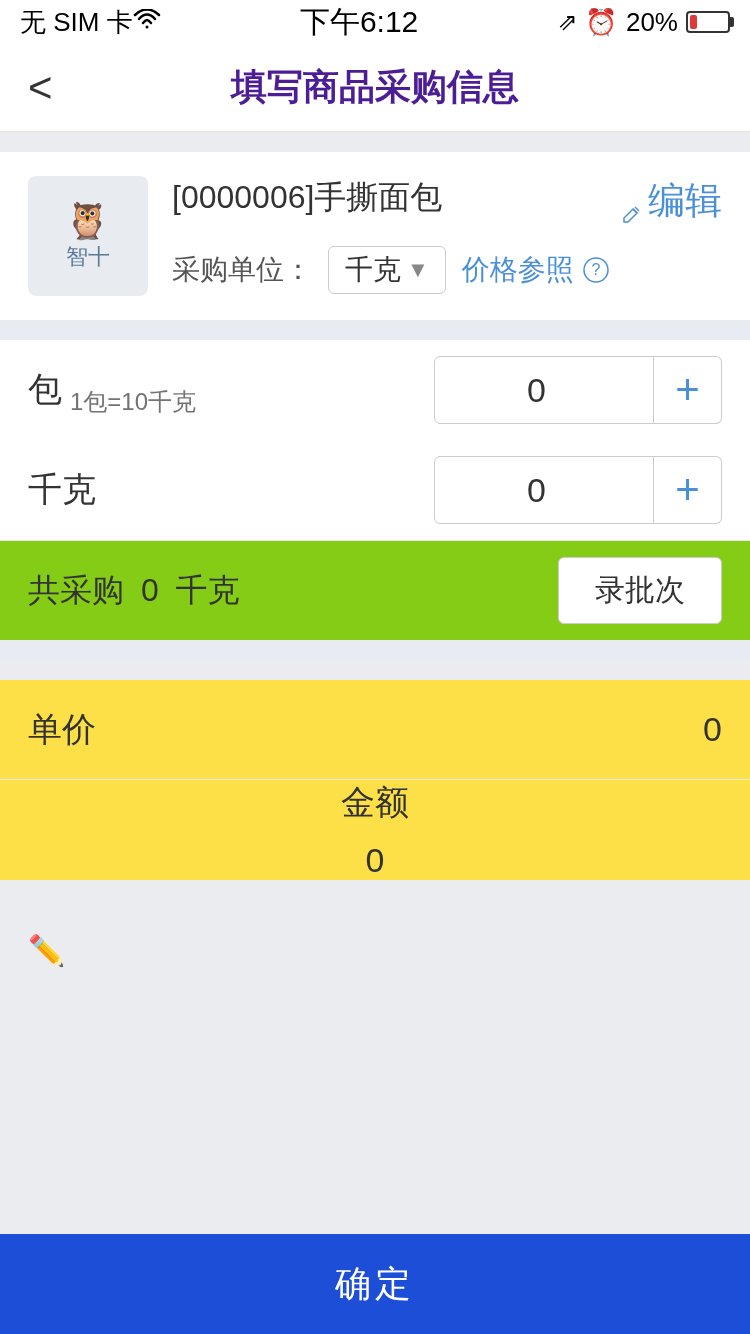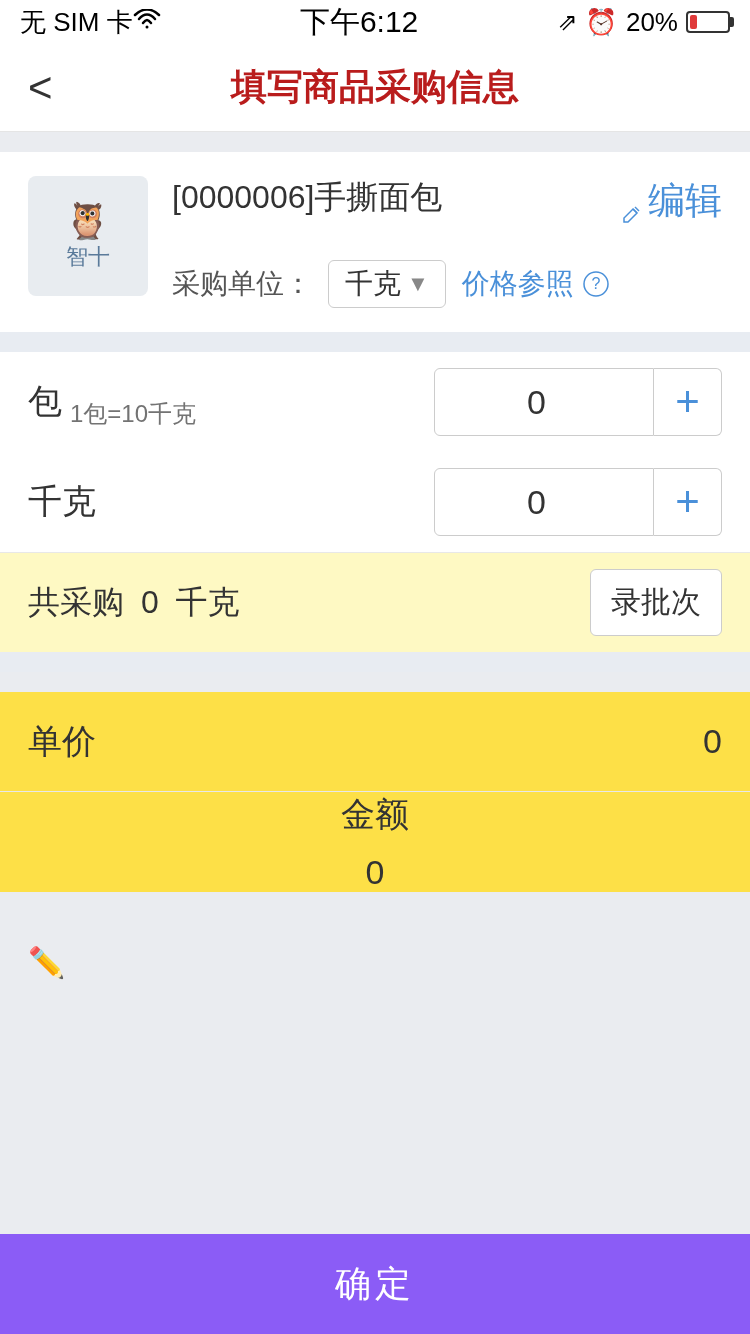--- a/index.html
+++ b/index.html
@@ -87,21 +87,21 @@
     .nav-back {
       position: absolute;
       left: 28px;
       font-size: 42px;
       color: #333;
       cursor: pointer;
     }
     .nav-title {
       font-size: 36px;
       font-weight: 600;
-      color: #b91c1c;
+      color: #4c1d95;
     }
 
     
     .product-card {
       background: #fff;
       margin-top: 20px;
       padding: 24px 28px;
       display: flex;
       align-items: flex-start;
       gap: 24px;
@@ -126,21 +126,21 @@
       font-size: 22px;
       color: #5a7a9a;
     }
     .product-info {
       flex: 1;
     }
     .product-header {
       display: flex;
       justify-content: space-between;
       align-items: flex-start;
-      margin-bottom: 34px;
+      margin-bottom: 20px;
     }
     .product-name {
       font-size: 32px;
       color: #333;
       font-weight: 500;
     }
     .edit-btn {
       font-size: 37px;
       color: #4a90d9;
       display: flex;
@@ -243,27 +243,27 @@
       cursor: pointer;
     }
 
     
     .summary-row {
       display: flex;
       align-items: center;
       justify-content: space-between;
       padding: 0 28px;
       height: 100px;
-      background: #fef9c3;
+      background: #84cc16;
       border-top: 1px solid #e8e8e8;
     }
     .batch-btn {
       border: 1px solid #ccc;
       border-radius: 6px;
-      padding: 12px 20px;
+      padding: 12px 36px;
       font-size: 30px;
       color: #333;
       background: #fff;
       cursor: pointer;
     }
 
     
     .price-section {
       background: #fde047;
       margin-top: 20px;
@@ -312,21 +312,21 @@
     .empty-space {
       flex: 1;
       background: #eaecf0;
       min-height: 300px;
     }
 
     
     .confirm-btn {
       width: 750px;
       height: 100px;
-      background: #8b5cf6;
+      background: #1d4ed8;
       border: none;
       font-size: 36px;
       color: #fff;
       letter-spacing: 4px;
       cursor: pointer;
       display: flex;
       align-items: center;
       justify-content: center;
       position: fixed;
       bottom: 0;

